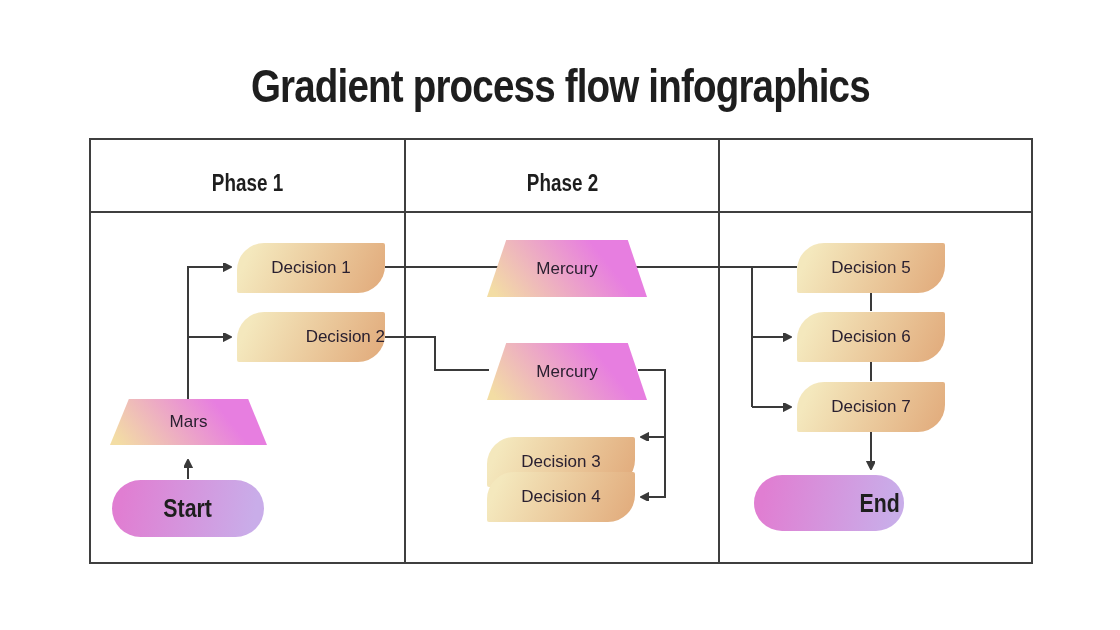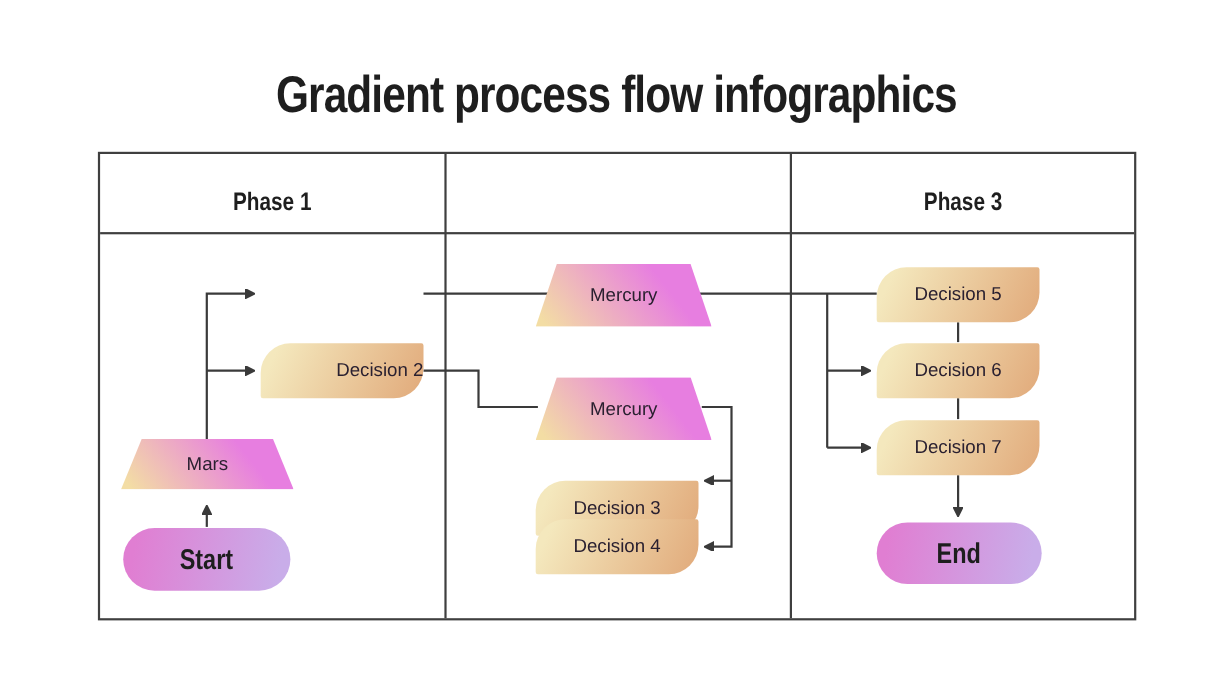--- a/index.html
+++ b/index.html
@@ -64,21 +64,21 @@
   #n-decision2{left:237px;top:312px;justify-content:flex-end;}
   #n-mars{left:110px;top:399px;width:157px;height:46px;}
   #n-start{left:112px;top:480px;width:152px;height:57px;text-align:center;}
   #n-mercury1{left:487px;top:240px;width:160px;height:57px;}
   #n-mercury2{left:487px;top:343px;width:160px;height:57px;}
   #n-decision3{left:487px;top:412px;margin-top:25px;}
   #n-decision4{left:487px;top:472px;}
   #n-decision5{left:797px;top:243px;}
   #n-decision6{left:797px;top:312px;}
   #n-decision7{left:797px;top:382px;}
-  #n-end{left:797px;top:475px;width:150px;height:56px;}
+  #n-end{left:754px;top:475px;width:150px;height:56px;justify-content:flex-end;}
 </style>
 </head>
 <body>
 
 <div class="page">
 
   <div class="title">
     <span class="condensed">Gradient process flow infographics</span>
   </div>
 
@@ -103,25 +103,28 @@
     <path d="M871 432 V468" marker-end="url(#arrow)"></path>
   </svg>
 
   <div class="grid">
     <div class="vdiv v1"></div>
     <div class="vdiv v2"></div>
     <div class="hdiv"></div>
     <div class="phase-label p1">
       <span class="condensed">Phase 1</span>
     </div>
-    <div class="phase-label p3">
-      <span class="condensed">Phase 3</span>
+    <div class="phase-label p2">
+      <span class="condensed">Phase 2</span>
     </div>
   </div>
 
+  <div class="node process" id="n-decision1">
+    <span class="lbl">Decision 1</span>
+  </div>
   <div class="node process" id="n-decision2">
     <span class="lbl">Decision 2</span>
   </div>
   <div class="node trapezoid" id="n-mars">
     <span class="lbl">Mars</span>
   </div>
   <div class="node terminator" id="n-start">
     <span class="lbl condensed">Start</span>
   </div>
 

